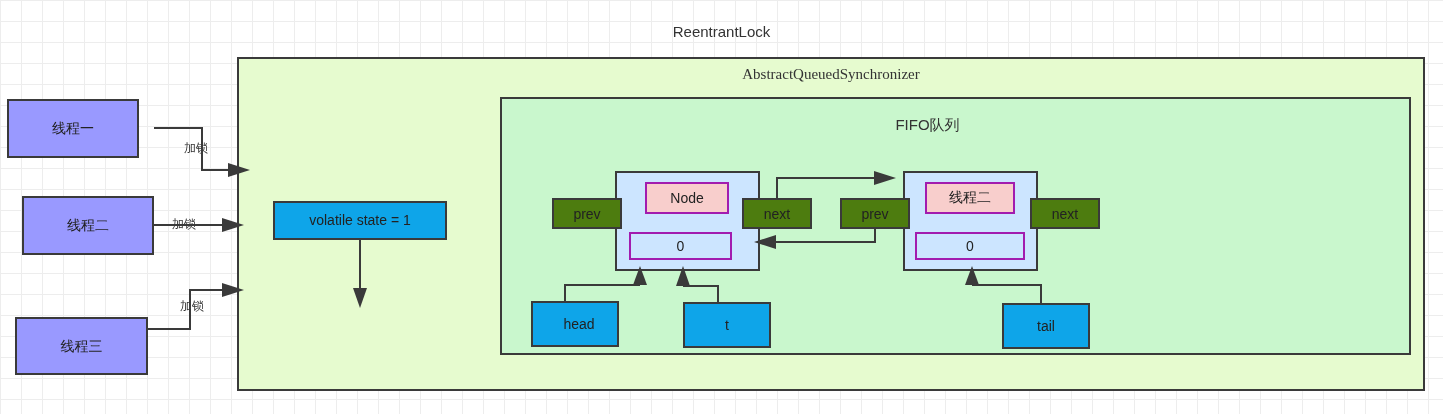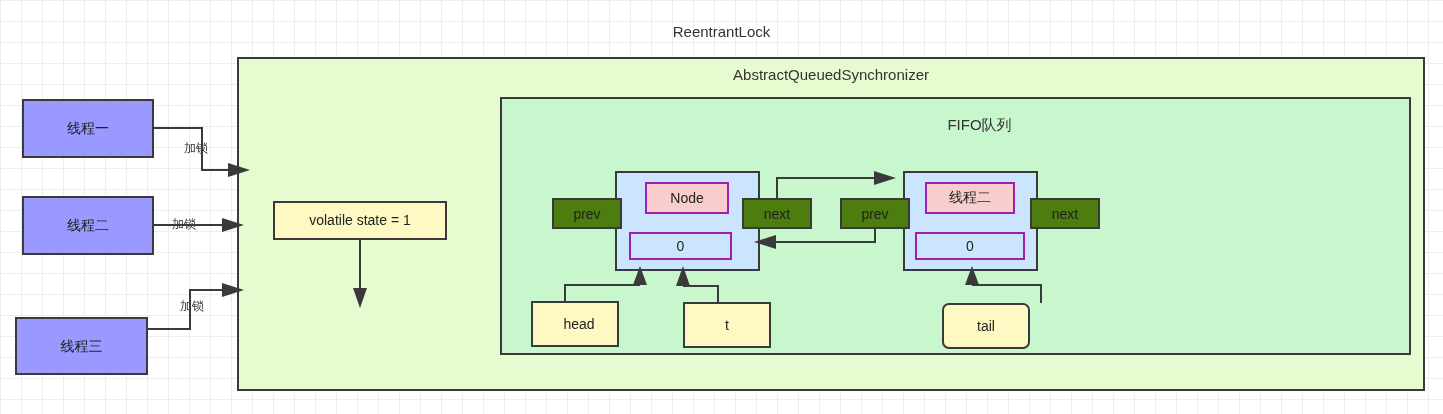--- a/index.html
+++ b/index.html
@@ -21,36 +21,36 @@
        border:2px solid #3a3a3a;line-height:1.15;}
 
   
   .container{position:absolute;box-sizing:border-box;border:2px solid #3a3a3a;}
   .c-aqs{left:237px;top:57px;width:1188px;height:334px;background:#e6fbcf;}
   .c-fifo{left:500px;top:97px;width:911px;height:258px;background:#c9f7cd;}
 
   .title{position:absolute;text-align:center;font-size:15px;color:#333;
          white-space:nowrap;}
   .t-reentrant{left:0;top:23px;width:1443px;}
-  .t-aqs{left:237px;top:66px;width:1188px;}
-  .t-fifo{left:524px;top:116px;width:911px;}
+  .t-aqs{left:237px;top:66px;width:1188px;font-family:Liberation Serif, serif;}
+  .t-fifo{left:472px;top:116px;width:911px;}
 
   
   .thread{background:#9999ff;border:2px solid #3a3a3a;font-size:14px;color:#222;}
-  .th1{left:22px;top:99px;width:132px;height:59px;}
+  .th1{left:7px;top:99px;width:132px;height:59px;}
   .th2{left:22px;top:196px;width:132px;height:59px;}
   .th3{left:15px;top:300px;width:133px;height:58px;margin-top:17px;}
 
   
-  .blue{background:#fef9c3;border:2px solid #3a3a3a;font-size:14px;color:#222;}
+  .blue{background:#0ea5e9;border:2px solid #3a3a3a;font-size:14px;color:#222;}
   .b-state{left:273px;top:201px;width:174px;height:39px;}
   .b-owner{left:258px;top:303px;width:203px;height:54px;}
   .b-head{left:531px;top:301px;width:88px;height:46px;padding-left:8px;}
   .b-t{left:683px;top:302px;width:88px;height:46px;}
-  .b-tail{left:942px;top:303px;width:88px;height:46px;border-radius:7px;}
+  .b-tail{left:1002px;top:303px;width:88px;height:46px;}
 
   
   .node{position:absolute;box-sizing:border-box;border:2px solid #3a3a3a;
         background:#cce5ff;}
   .n1{left:615px;top:171px;width:145px;height:100px;}
   .n2{left:903px;top:171px;width:135px;height:100px;}
 
   .pill{position:absolute;box-sizing:border-box;border:2px solid #a21caf;
         display:flex;align-items:center;justify-content:center;
         font-size:14px;color:#222;background:#cce5ff;}

